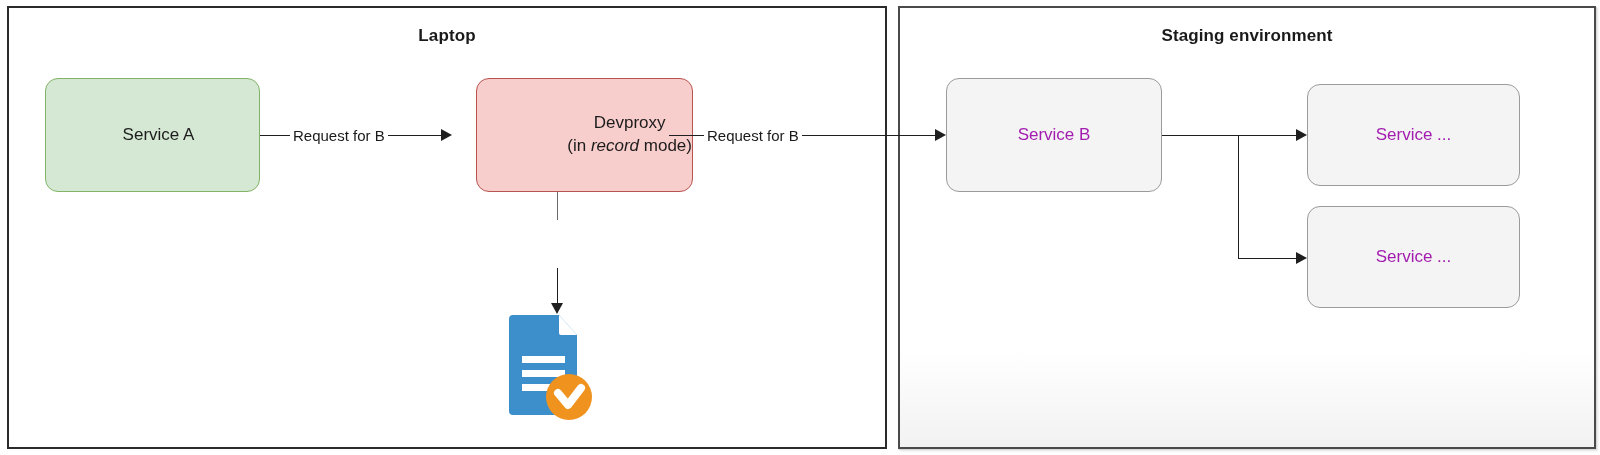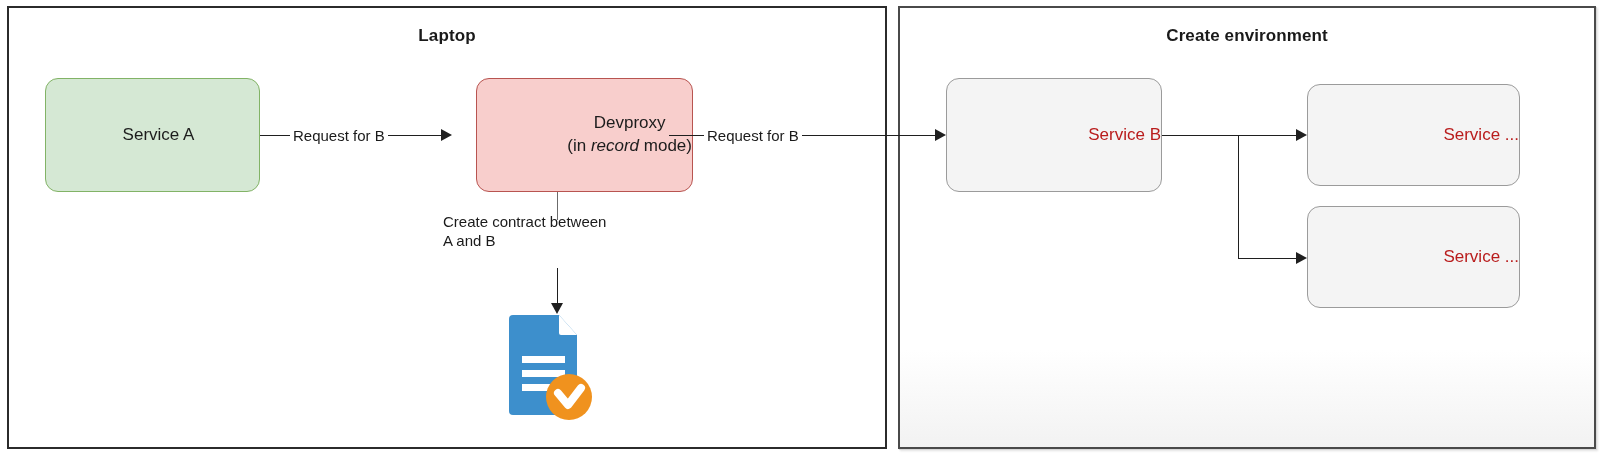--- a/index.html
+++ b/index.html
@@ -71,22 +71,21 @@
     border: 1.6px solid #82b366;
     padding-left: 12px;
   }
   .node-red {
     background: #f8cecc;
     border: 1.6px solid #b85450;
   }
   .node-gray {
     background: #f4f4f4;
     border: 1.6px solid #9b9b9b;
-    color: #b91c1c;
-    justify-content: flex-end;
+    color: #a21caf;
   }
   .node em {
     font-style: italic;
   }
 
   #service-a   { left: 45px;   top: 78px;  width: 215px; height: 114px; }
   #devproxy    { left: 476px;  top: 78px;  width: 217px; height: 114px; justify-content: flex-end; }
   #service-b   { left: 946px;  top: 78px;  width: 216px; height: 114px; }
   #service-c   { left: 1307px; top: 84px;  width: 213px; height: 102px; }
   #service-d   { left: 1307px; top: 206px; width: 213px; height: 102px; }
@@ -149,21 +148,21 @@
 </head>
 <body>
 
 <div id="canvas">
 
   <div class="panel panel-laptop">
     <div class="panel-title">Laptop</div>
   </div>
 
   <div class="panel panel-staging">
-    <div class="panel-title">Create environment</div>
+    <div class="panel-title">Staging environment</div>
   </div>
 
   <div class="node node-green" id="service-a">
     <span>Service A</span>
   </div>
 
   <div class="node node-red" id="devproxy">
     <span>
       <span>Devproxy</span><br>
       <span>(in </span><em>record</em><span> mode)</span>
@@ -184,24 +183,20 @@
 
   <div class="hline" style="left:260px; top:135px; width:181px;"></div>
   <div class="arrow-right" style="left:441px; top:128.5px;"></div>
   <div class="edge-label" style="left:290px; top:127px;">Request for B</div>
 
   <div class="hline" style="left:669px; top:135px; width:266px;"></div>
   <div class="arrow-right" style="left:935px; top:128.5px;"></div>
   <div class="edge-label" style="left:704px; top:127px;">Request for B</div>
 
   <div class="vline vline-gray" style="left:557px; top:192px; height:28px;"></div>
-  <div class="edge-label edge-label-multiline" style="left:443px; top:213px; width:228px;">
-    <div>Create contract between</div>
-    <div>A and B</div>
-  </div>
   <div class="vline" style="left:557px; top:268px; height:36px;"></div>
   <div class="arrow-down" style="left:550.5px; top:303px;"></div>
 
   <div id="contract-icon">
     <svg width="86" height="110" viewBox="0 0 86 110" xmlns="http://www.w3.org/2000/svg">
 
       <path d="M2 6 Q2 2 6 2 L52 2 L70 22 L70 98 Q70 102 66 102 L6 102 Q2 102 2 98 Z" fill="#3d8fcc"></path>
 
       <path d="M52 2 L70 22 L54 22 Q52 22 52 20 Z" fill="#ffffff"></path>
 

